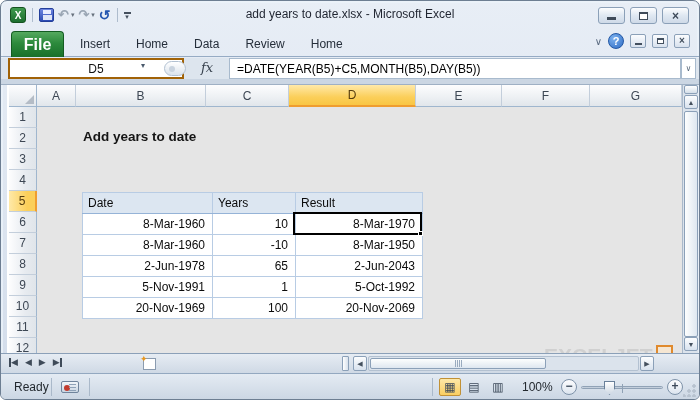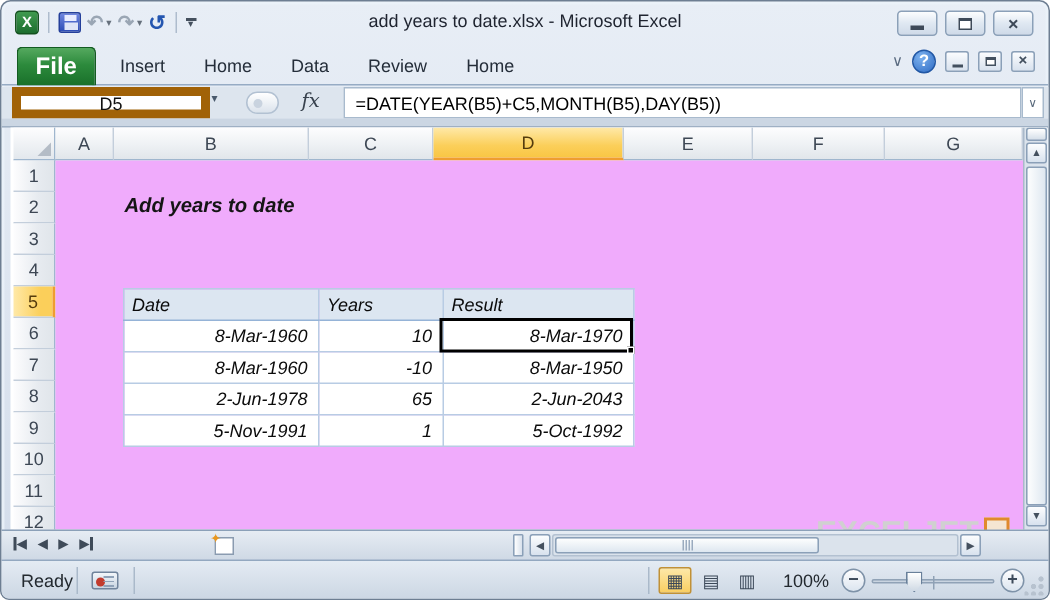--- a/index.html
+++ b/index.html
@@ -43,21 +43,21 @@
   .help-circle { width:16px; height:16px; border-radius:50%; background:radial-gradient(circle at 35% 30%,#7db2ef,#2f6cc4);
     border:1px solid #2258a5; color:#fff; font-weight:bold; font-size:11px; display:flex; align-items:center; justify-content:center; }
   .miniwin { width:16px; height:14px; border:1px solid #8ba0b8; border-radius:2px; background:linear-gradient(#fbfcfe,#d8e2ee);
     display:flex; align-items:center; justify-content:center; }
   .glyph-min2 { width:7px; height:2px; background:#43505f; margin-top:5px; }
   .glyph-restore2 { width:7px; height:6px; border:1px solid #43505f; border-top-width:2px; background:#fff; }
   .glyph-close2 { font-size:10px; font-weight:bold; color:#43505f; line-height:8px; }
 
   
   .formulabar { position:absolute; left:0; top:57px; width:100%; height:21px; background:#dde5ee; display:flex; align-items:stretch; }
-  .namebox { position:absolute; left:7px; top:0; width:132px; height:21px; background:#fff; border:6px solid #a16207;
+  .namebox { position:absolute; left:7px; top:0; width:176px; height:21px; background:#fff; border:2px solid #a16207;
     font-size:12px; color:#111; display:flex; align-items:center; justify-content:center; }
   .namebox-dd { position:absolute; left:140px; top:3px; font-size:8px; color:#4a5a6c; }
   .fb-circle { position:absolute; left:163px; top:3px; width:22px; height:15px; border-radius:8px;
     background:linear-gradient(#ffffff,#dbe3ec); border:1px solid #b2c1d2; }
   .fb-circle::before { content:""; position:absolute; left:4px; top:4px; width:6px; height:6px; border-radius:50%; background:#c9d3df; }
   .fx { position:absolute; left:200px; top:2px; font-family:"DejaVu Serif", serif; font-style:italic; font-size:13px; color:#38424e; }
   .formula-field { position:absolute; left:228px; top:0; right:18px; height:21px; background:#fff; border:1px solid #a8bacd;
     border-left:1px solid #a8bacd; display:flex; align-items:center; padding-left:7px; font-size:12px; color:#000; white-space:nowrap; overflow:hidden; }
   .fb-expand { position:absolute; right:3px; top:0; width:15px; height:21px; background:#fff; border:1px solid #a8bacd;
     display:flex; align-items:center; justify-content:center; font-size:8px; color:#5a6a7c; }
@@ -72,21 +72,21 @@
   .hdr.hl { background:linear-gradient(#ffe9a8,#fbcf5a 60%,#f9c644); border-bottom:2px solid #ef9d30; color:#4a3podcast10; color:#553c0d; font-weight:normal; }
   .corner { position:absolute; left:2px; top:0; width:28px; height:22px; background:linear-gradient(#fdfdfe,#e3e8ed);
     border-right:1px solid #9fb6ce; border-bottom:1px solid #9fb6ce; }
   .corner::after { content:""; position:absolute; right:2px; bottom:2px; border-left:9px solid transparent; border-bottom:9px solid #b4bcc6; }
   .rowheaders { position:absolute; left:2px; top:22px; width:28px; }
   .rhdr { width:28px; height:21px; background:linear-gradient(90deg,#fdfdfe,#e7ebf0 60%,#e0e5ea);
     border-right:1px solid #9fb6ce; border-bottom:1px solid #c3cedb; font-size:12px; color:#3d4754;
     display:flex; align-items:center; justify-content:center; }
   .rhdr.hl { background:linear-gradient(90deg,#ffe9a8,#fbcf5a 70%); border-right:2px solid #ef9d30; color:#553c0d; }
 
-  .canvas { position:absolute; left:30px; top:22px; right:16px; bottom:0; background:#f0abfc;font-style:italic; }
+  .canvas { position:absolute; left:30px; top:22px; right:16px; bottom:0; background:#e5e5e5; }
   .sheet-title { position:absolute; left:46px; top:22px; font-size:13.5px; font-weight:bold; color:#151515; }
 
   table.datatable { position:absolute; left:45px; top:85px; border-collapse:collapse; table-layout:fixed; }
   .datatable col.c1 { width:130px; } .datatable col.c2 { width:83px; } .datatable col.c3 { width:127px; }
   .datatable th, .datatable td { height:21px; font-weight:normal; font-size:12px; color:#0b0b0b; border:1px solid #b8cce4; padding:0 7px 0 5px; }
   .datatable th { background:#dce6f1; text-align:left; border-bottom:1px solid #95b3d7; }
   .datatable td { text-align:right; background:#fff; }
   .selection { position:absolute; left:256px; top:105px; width:129px; height:23px; border:2px solid #000; }
   .fill-handle { position:absolute; right:-3px; bottom:-3px; width:5px; height:5px; background:#000; border:1px solid #fff; }
 
@@ -276,20 +276,25 @@
         <tr>
           <td>2-Jun-1978</td>
           <td>65</td>
           <td>2-Jun-2043</td>
         </tr>
         <tr>
           <td>5-Nov-1991</td>
           <td>1</td>
           <td>5-Oct-1992</td>
         </tr>
+        <tr>
+          <td>20-Nov-1969</td>
+          <td>100</td>
+          <td>20-Nov-2069</td>
+        </tr>
       </tbody>
         </table>
       <div class="selection">
         <div class="fill-handle"></div>
       </div>
     </div>
 
     <div class="vscroll">
       <div class="v-split"></div>
       <div class="v-up">▲</div>

